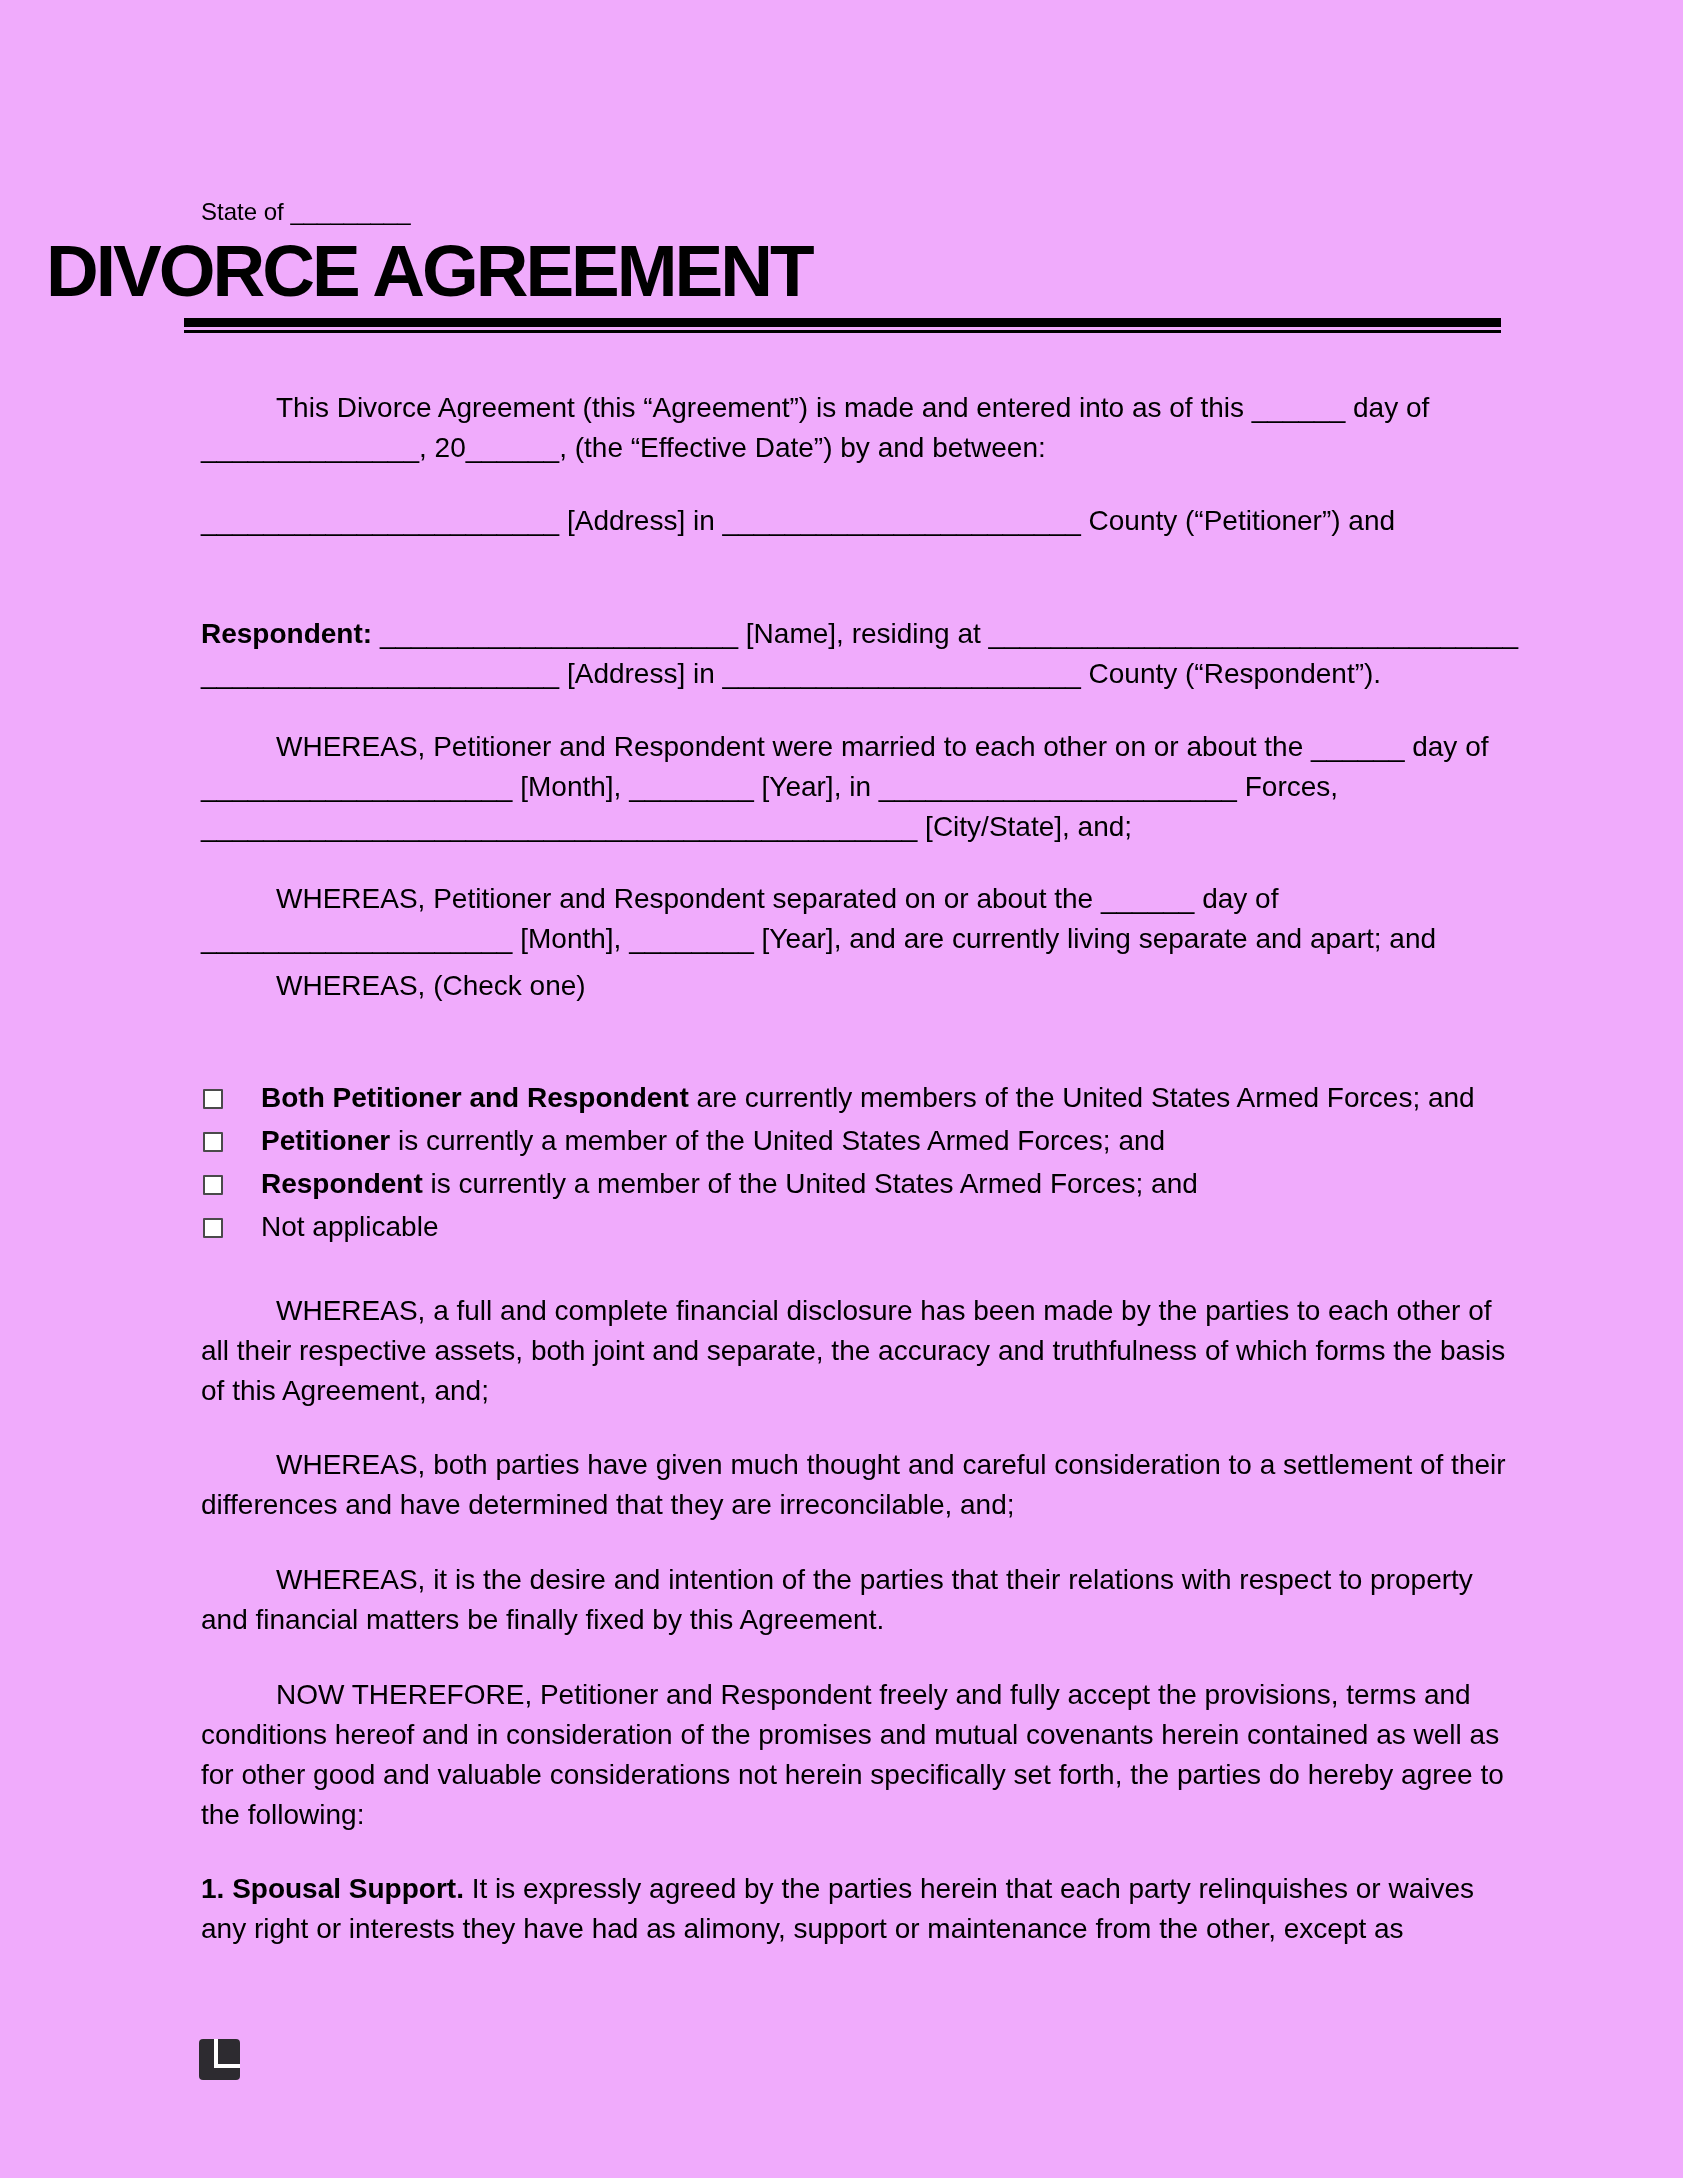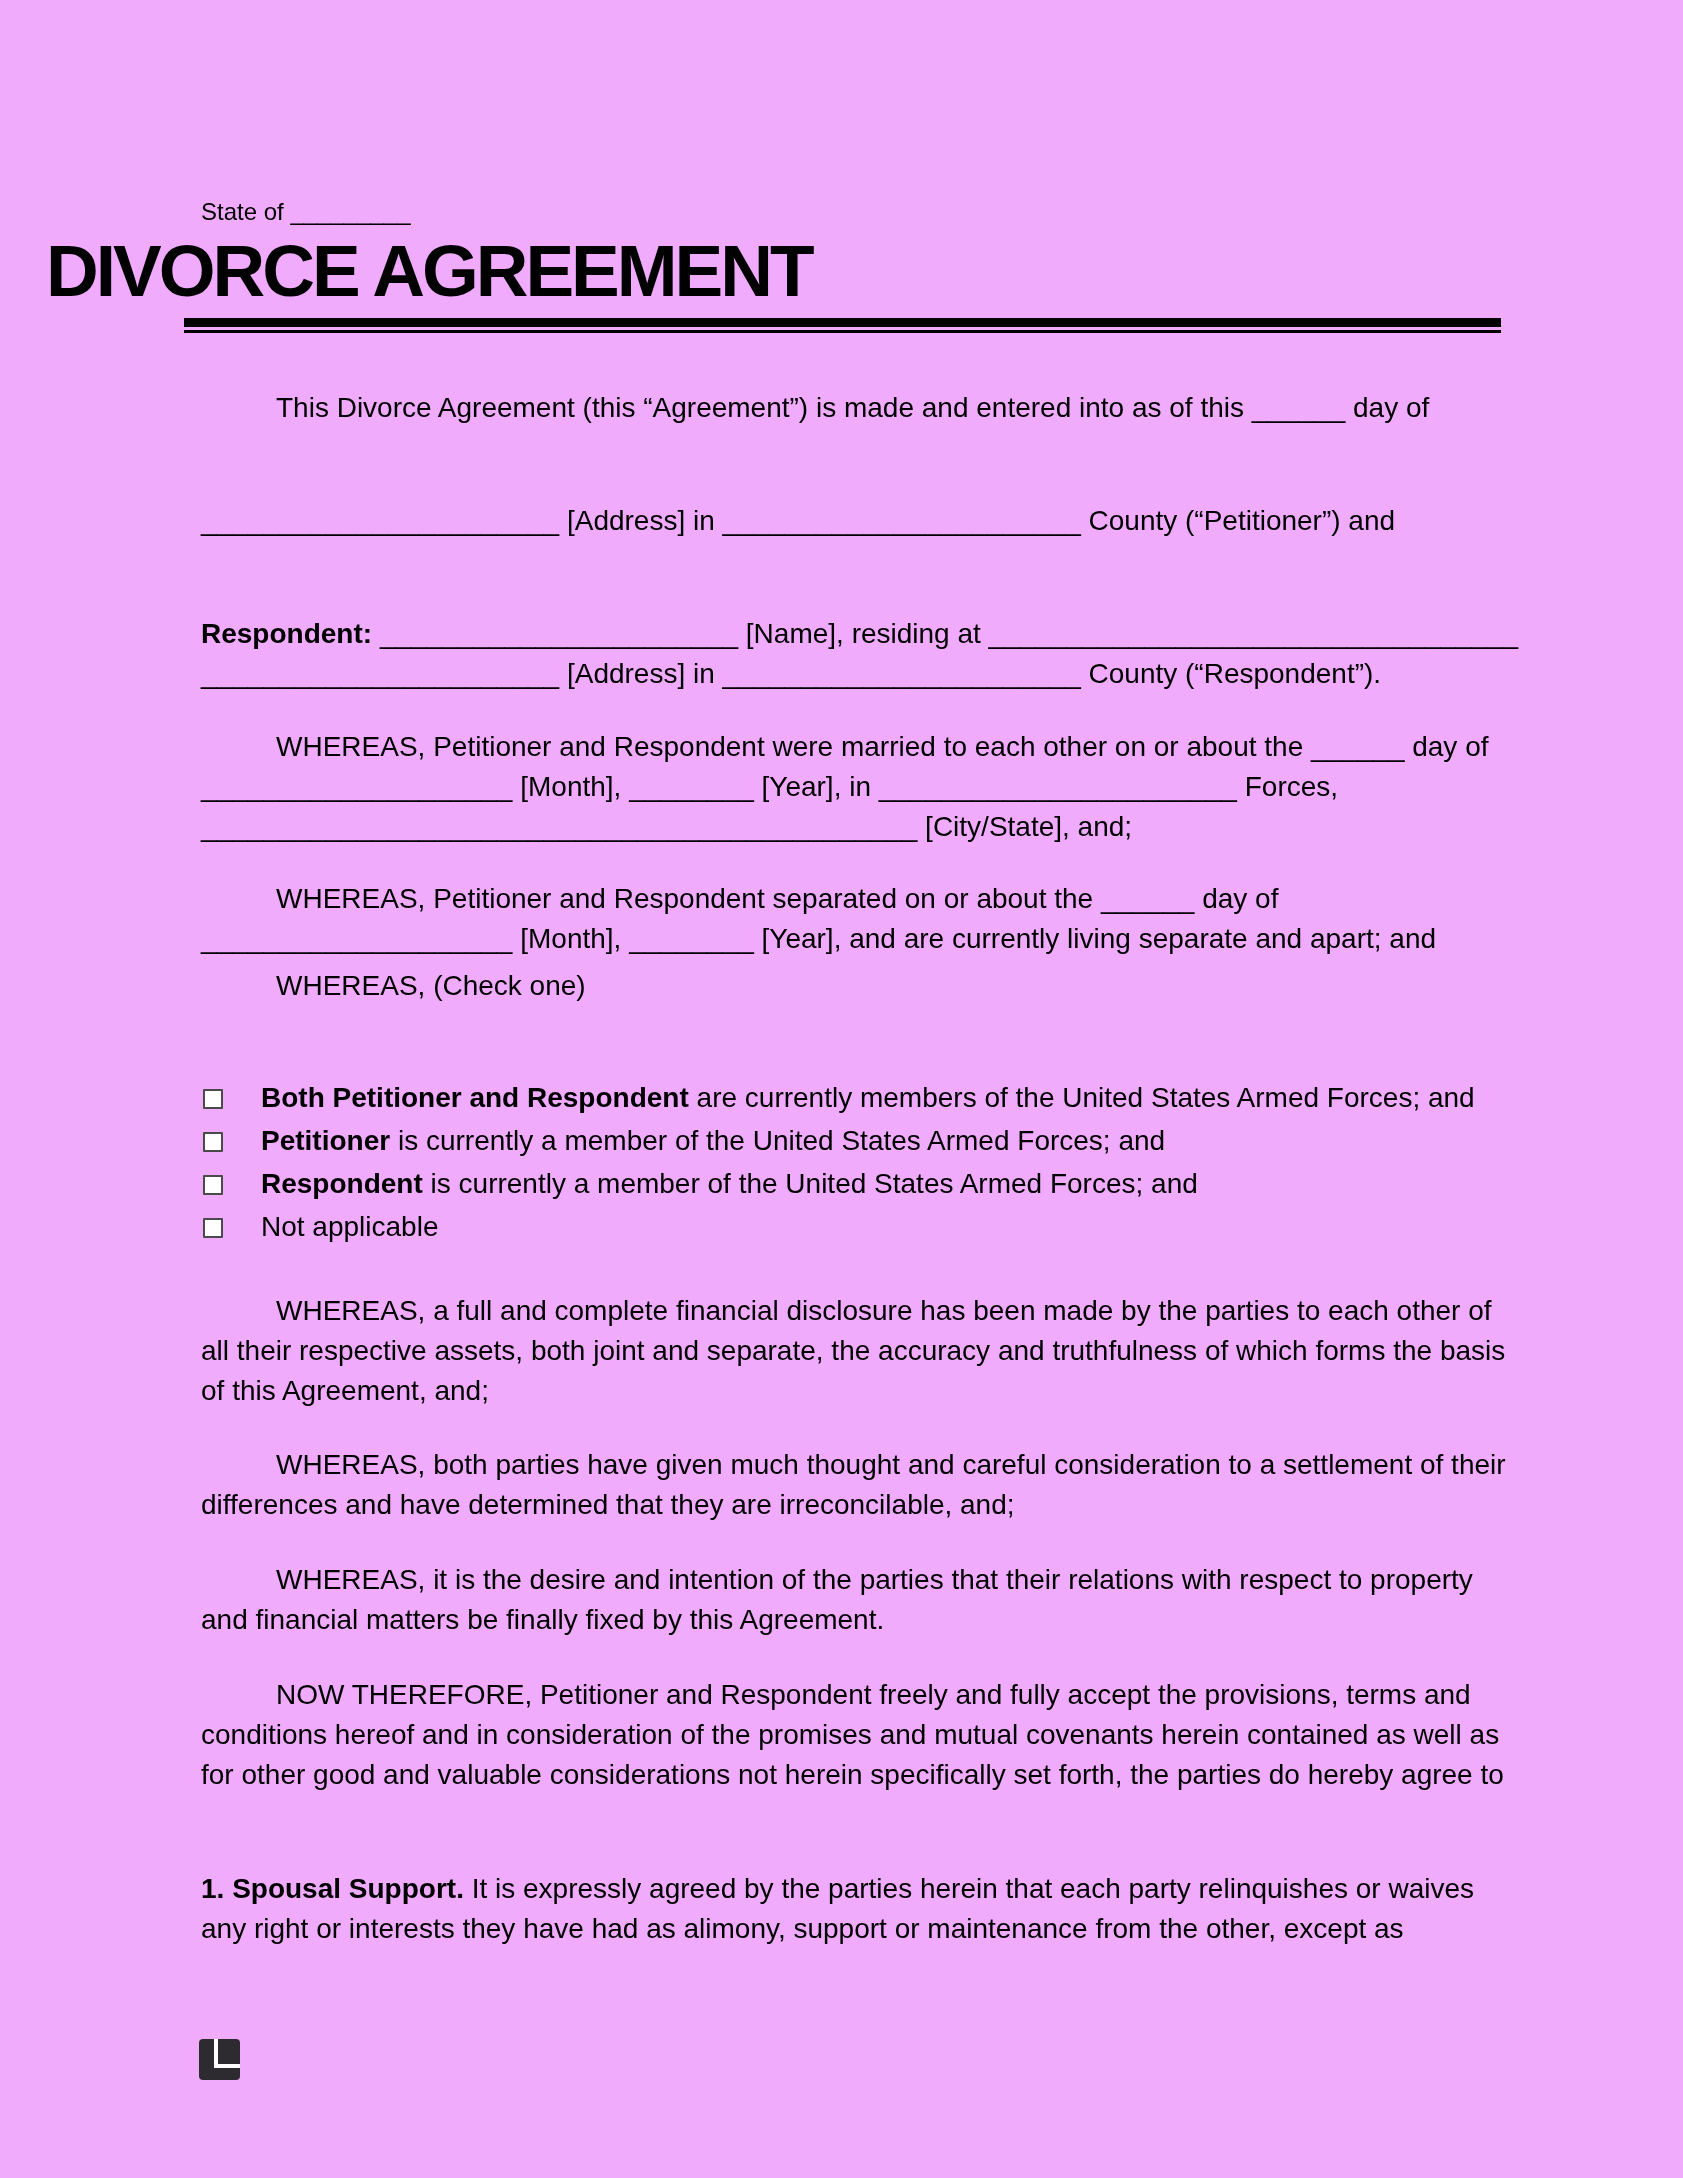--- a/index.html
+++ b/index.html
@@ -88,20 +88,21 @@
 
   <div id="title-wrap">
     <span class="t">DIVORCE AGREEMENT</span>
   </div>
 
   <div id="rule-thick" class="rule"></div>
   <div id="rule-thin" class="rule"></div>
 
   <div class="para" style="top:388px">
     <div class="line ind">This Divorce Agreement (this “Agreement”) is made and entered into as of this ______ day of</div>
+    <div class="line">______________, 20______, (the “Effective Date”) by and between:</div>
   </div>
 
   <div class="para" style="top:501px">
     <div class="line">_______________________ [Address] in _______________________ County (“Petitioner”) and</div>
   </div>
 
   <div class="para" style="top:614px">
     <div class="line"><span class="b">Respondent:</span><span> _______________________ [Name], residing at __________________________________</span></div>
     <div class="line">_______________________ [Address] in _______________________ County (“Respondent”).</div>
   </div>
@@ -141,20 +142,21 @@
 
   <div class="para" style="top:1560px">
     <div class="line ind">WHEREAS, it is the desire and intention of the parties that their relations with respect to property</div>
     <div class="line">and financial matters be finally fixed by this Agreement.</div>
   </div>
 
   <div class="para" style="top:1675px">
     <div class="line ind">NOW THEREFORE, Petitioner and Respondent freely and fully accept the provisions, terms and</div>
     <div class="line">conditions hereof and in consideration of the promises and mutual covenants herein contained as well as</div>
     <div class="line">for other good and valuable considerations not herein specifically set forth, the parties do hereby agree to</div>
+    <div class="line">the following:</div>
   </div>
 
   <div class="para" style="top:1869px">
     <div class="line"><span class="b">1. Spousal Support.</span><span> It is expressly agreed by the parties herein that each party relinquishes or waives</span></div>
     <div class="line">any right or interests they have had as alimony, support or maintenance from the other, except as</div>
   </div>
 
   <div id="footer-logo">
     <div class="v"></div>
     <div class="h"></div>

